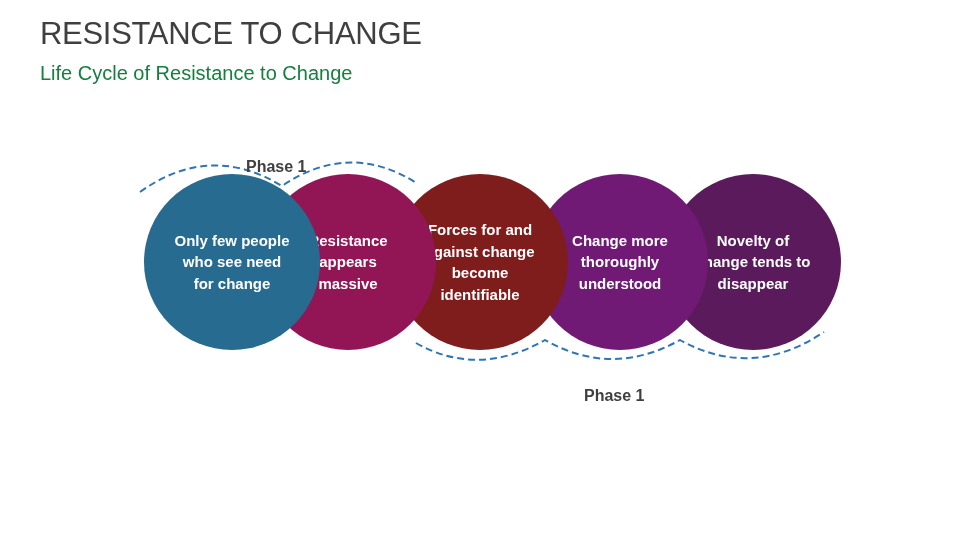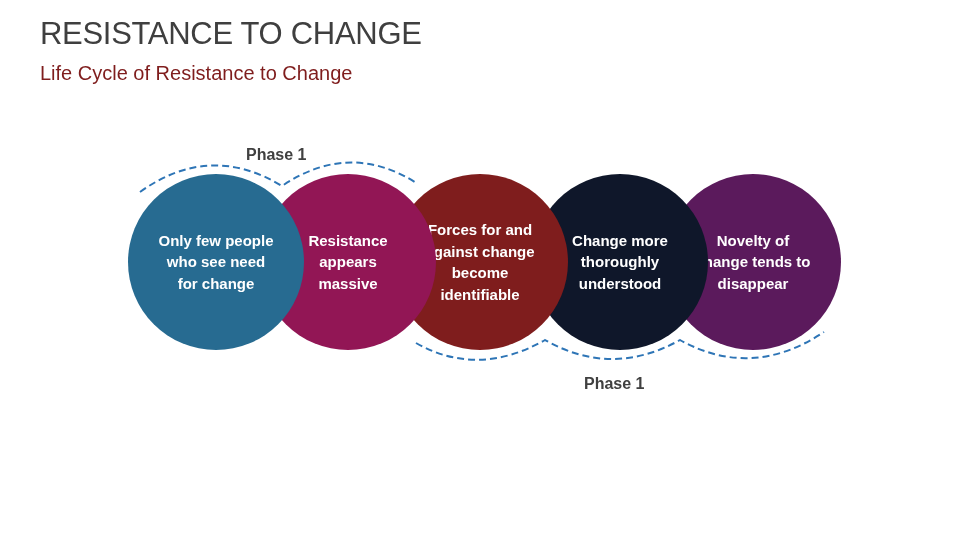--- a/index.html
+++ b/index.html
@@ -1,44 +1,44 @@
 <!DOCTYPE html>
 <html><head>
 <meta charset="utf-8">
 <style>
   html,body{margin:0;padding:0;}
   body{width:960px;height:540px;background:#ffffff;position:relative;overflow:hidden;font-family:"Liberation Sans","DejaVu Sans",sans-serif;}
   .title{position:absolute;left:40px;top:16px;font-size:31px;font-weight:normal;color:#3f3f3f;letter-spacing:-0.3px;}
-  .subtitle{position:absolute;left:40px;top:62px;font-size:20px;color:#7f1d1d;}
+  .subtitle{position:absolute;left:40px;top:62px;font-size:20px;color:#15803d;}
   svg.diagram{position:absolute;left:0;top:0;}
   .circle{position:absolute;width:176px;height:176px;border-radius:50%;display:flex;align-items:center;justify-content:center;text-align:center;}
   .circle span{color:#fff;font-weight:bold;font-size:15px;line-height:21.5px;width:120px;}
-  .phase{position:absolute;font-weight:bold;font-size:16px;color:#404040;}
+  .phase{position:absolute;font-weight:bold;font-size:16px;color:#404040;margin-top:12px;}
 </style>
 </head>
 <body>
 
 <div class="title">RESISTANCE TO CHANGE</div>
 <div class="subtitle">Life Cycle of Resistance to Change</div>
 
 <svg class="diagram" width="960" height="540">
   <path d="M140,192 Q210,142 282,186 Q350,140 418,184" fill="none" stroke="#2e75b6" stroke-width="2" stroke-dasharray="7,4"></path>
   <path d="M416,343 Q478,378 545,340 Q612,378 680,340 Q752,380 824,332" fill="none" stroke="#2e75b6" stroke-width="2" stroke-dasharray="7,4"></path>
 </svg>
 
 <div class="phase" style="left:246px;top:146px;">Phase 1</div>
 <div class="phase" style="left:584px;top:375px;">Phase 1</div>
 
 <div class="circle" style="left:665px;top:174px;background:#5b1a5c;z-index:1;">
   <span>Novelty of change tends to disappear</span>
 </div>
-<div class="circle" style="left:532px;top:174px;background:#0f172a;z-index:2;">
+<div class="circle" style="left:532px;top:174px;background:#701a75;z-index:2;">
   <span>Change more thoroughly understood</span>
 </div>
 <div class="circle" style="left:392px;top:174px;background:#7f1d1d;z-index:3;">
   <span>Forces for and against change become identifiable</span>
 </div>
 <div class="circle" style="left:260px;top:174px;background:#921655;z-index:4;">
   <span>Resistance appears massive</span>
 </div>
-<div class="circle" style="left:128px;top:174px;background:#276b91;z-index:5;">
+<div class="circle" style="left:144px;top:174px;background:#276b91;z-index:5;">
   <span>Only few people who see need for change</span>
 </div>
 
 </body></html>

